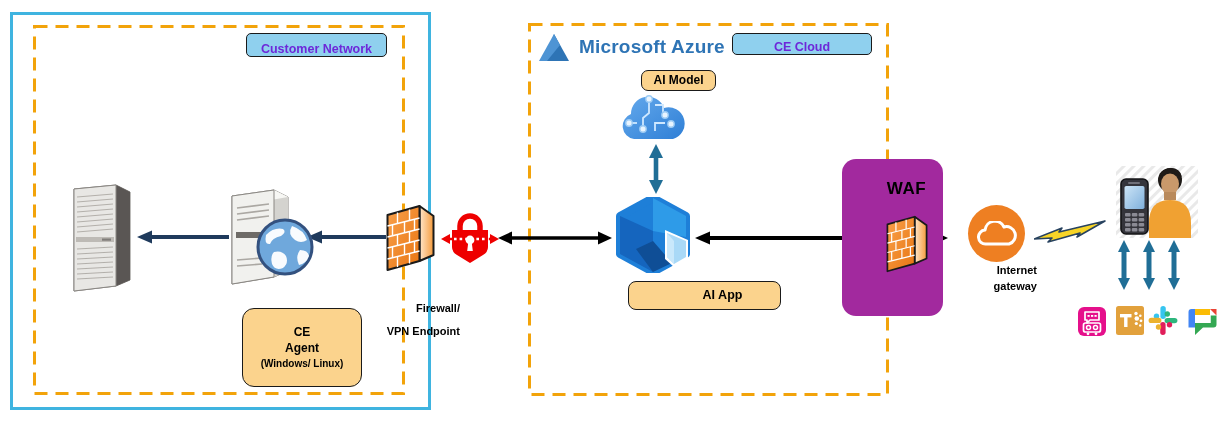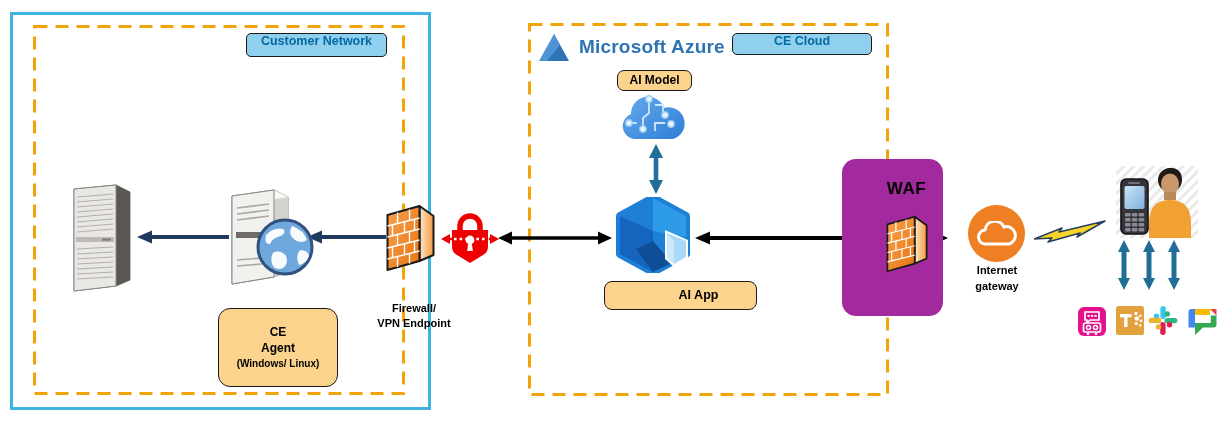--- a/index.html
+++ b/index.html
@@ -1,25 +1,25 @@
 <!DOCTYPE html>
 <html><head>
 <meta charset="utf-8">
 <style>
   html,body{margin:0;padding:0;background:#ffffff;}
   .canvas{position:relative;width:1230px;height:424px;background:#fff;overflow:hidden;
           font-family:"Liberation Sans", sans-serif;}
   .abs{position:absolute;}
   .tag-blue{background:#8FD0EE;border:1.6px solid #1a1a1a;border-radius:5px;
-            display:flex;align-items:flex-start;justify-content:center;
-            font-weight:bold;font-size:12.5px;color:#0369a1;z-index:6;}
+            display:flex;align-items:flex-end;justify-content:center;
+            font-weight:bold;font-size:12.5px;color:#6d28d9;z-index:6;}
   .tag-tan{background:#FBD38D;border:1.4px solid #1a1a1a;
            display:flex;flex-direction:column;align-items:center;justify-content:center;
-           text-align:center;font-weight:bold;font-size:12.5px;color:#000;z-index:6;line-height:1.3;}
-  .caption{font-weight:bold;color:#000;text-align:center;z-index:6;}
+           text-align:center;font-weight:bold;font-size:12.5px;color:#000;z-index:6;line-height:1.3;margin-left:24px;}
+  .caption{font-weight:bold;color:#000;text-align:right;z-index:6;}
   .outer-blue{border:3px solid #3FB4E0;z-index:1;}
   .waf-box{background:#A2299E;border-radius:14px;z-index:5;
            display:flex;flex-direction:column;align-items:center;}
   .waf-title{font-weight:bold;font-size:17px;color:#000;margin-top:20px;letter-spacing:0.5px;}
   .gateway-circle{background:#EE7F22;border-radius:50%;z-index:5;
                   display:flex;align-items:center;justify-content:center;}
   .azure-wrap{display:flex;align-items:center;gap:8px;z-index:6;}
   .azure-text{color:#2E74B5;font-weight:bold;font-size:19px;letter-spacing:0.2px;}
   svg{display:block;}
 </style>
@@ -131,21 +131,21 @@
       <line x1="9" y1="43.8" x2="9" y2="54.8"></line>
         <line x1="21" y1="40.8" x2="21" y2="51.8"></line>
         <line x1="31" y1="38.3" x2="31" y2="49.3"></line>
       <line x1="14" y1="53.5" x2="14" y2="64"></line>
         <line x1="26" y1="50.5" x2="26" y2="60.5"></line>
     </g>
   </svg>
 
   <div class="abs caption" style="left:368px;top:301px;width:92px;font-size:11px;line-height:1.35;">
     <span style="display:block;">Firewall/</span>
-    <span style="display:block;">VPN Endpoint</span>
+    <span style="display:block;margin-top:8px;">VPN Endpoint</span>
   </div>
 
   <svg class="abs" style="left:441px;top:209px;z-index:5;" width="58" height="56" viewBox="0 0 58 56">
     <line x1="3" y1="30" x2="55" y2="30" stroke="#EE0000" stroke-width="2.6" stroke-dasharray="3 2.6"></line>
     <polygon points="0,30 9,25 9,35" fill="#EE0000"></polygon>
     <polygon points="58,30 49,25 49,35" fill="#EE0000"></polygon>
     <path d="M19 24 v-7 a10 10 0 0 1 20 0 v7" fill="none" stroke="#EE0000" stroke-width="5.5"></path>
     <path d="M11 21 h36 v17 q0 5 -5 8 l-13 8 l-13 -8 q-5 -3 -5 -8 z" fill="#EE0000"></path>
     <line x1="13" y1="30" x2="45" y2="30" stroke="#FFFFFF" stroke-width="2.4" stroke-dasharray="2.6 3"></line>
     <circle cx="29" cy="31" r="4.4" fill="#FFFFFF"></circle>

